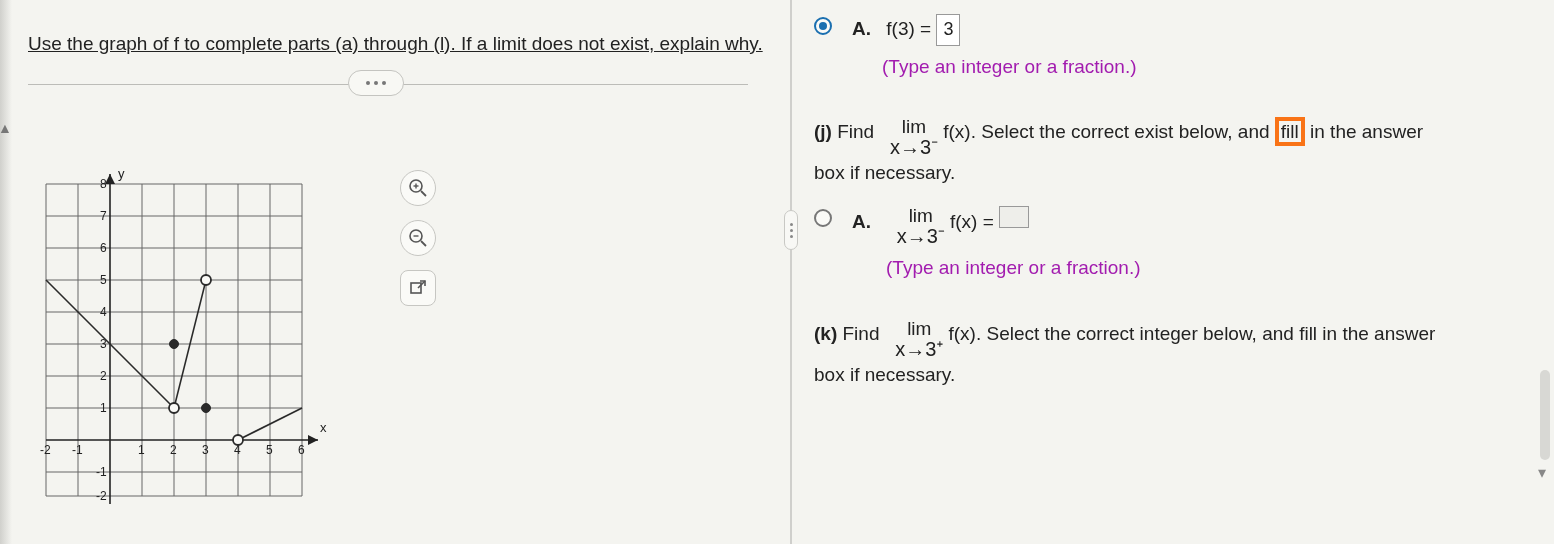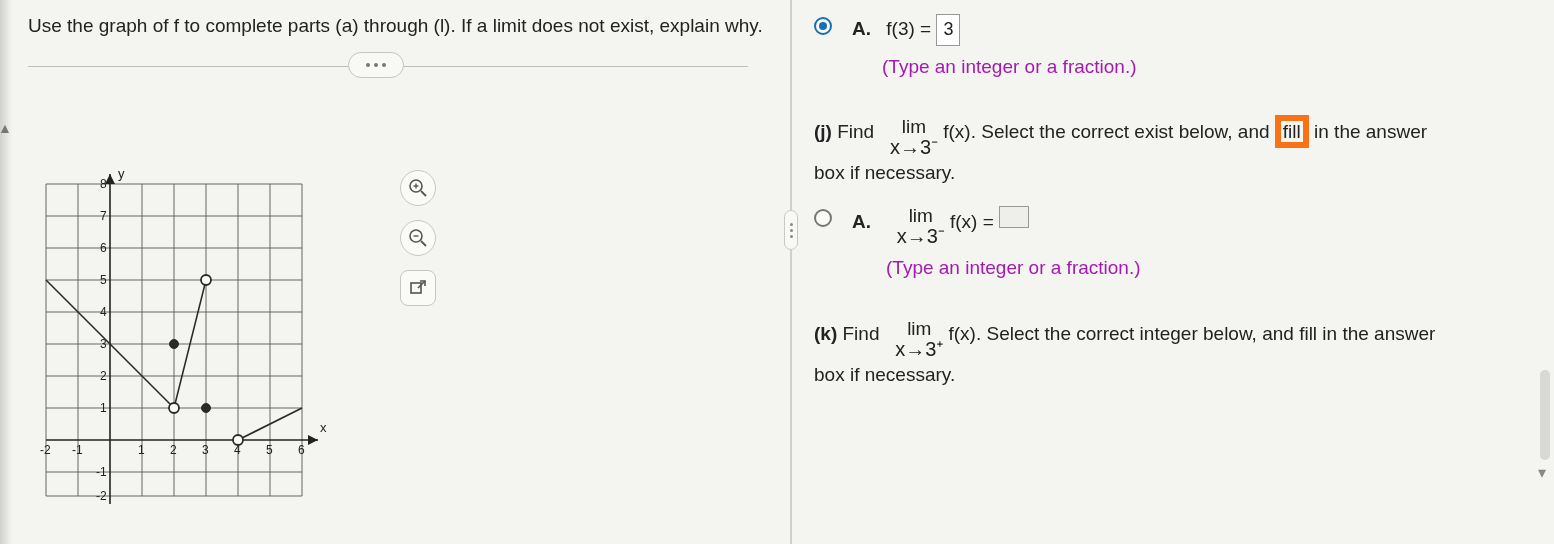--- a/index.html
+++ b/index.html
@@ -8,22 +8,23 @@
     height: 544px;
     font-family: Arial, Helvetica, sans-serif;
     font-size: 19px;
     color: #222;
     background: #f4f4f0;
     display: flex;
     position: relative;
   }
   .panel-left {
     width: 790px;
-    padding: 12px 22px 10px 28px;
+    padding: 30px 22px 10px 28px;
     position: relative;
+    text-decoration: underline;
   }
   .panel-right {
     flex: 1;
     padding: 14px 20px 10px 24px;
     position: relative;
   }
   .center-divider {
     position: absolute;
     left: 790px;
     top: 0;
@@ -281,21 +282,21 @@
   <div class="section">
     <div style="line-height:1.6;">
       <span style="font-weight:bold;">(j)</span>
       <span>Find</span>
       &nbsp;
       <span class="limit-wrap">
         <span class="top">lim</span>
         <span class="bot">x→3⁻</span>
       </span>
       <span> f(x). </span>
-      <span>Select the correct exist below, and </span><span style="border:6px solid #f97316;padding:0 2px;">fill</span><span> in the answer</span>
+      <span>Select the correct exist below, and </span><span style="border:4px solid #f97316;padding:0 2px;">fill</span><span> in the answer</span>
     </div>
     <div style="margin-top:4px;">box if necessary.</div>
 
     <div class="choice-row" style="margin-top:22px;">
       <div class="radio"></div>
       <div class="choice-body">
         <span class="letter">A.</span>
         &nbsp;
         <span class="limit-wrap">
           <span class="top">lim</span>

